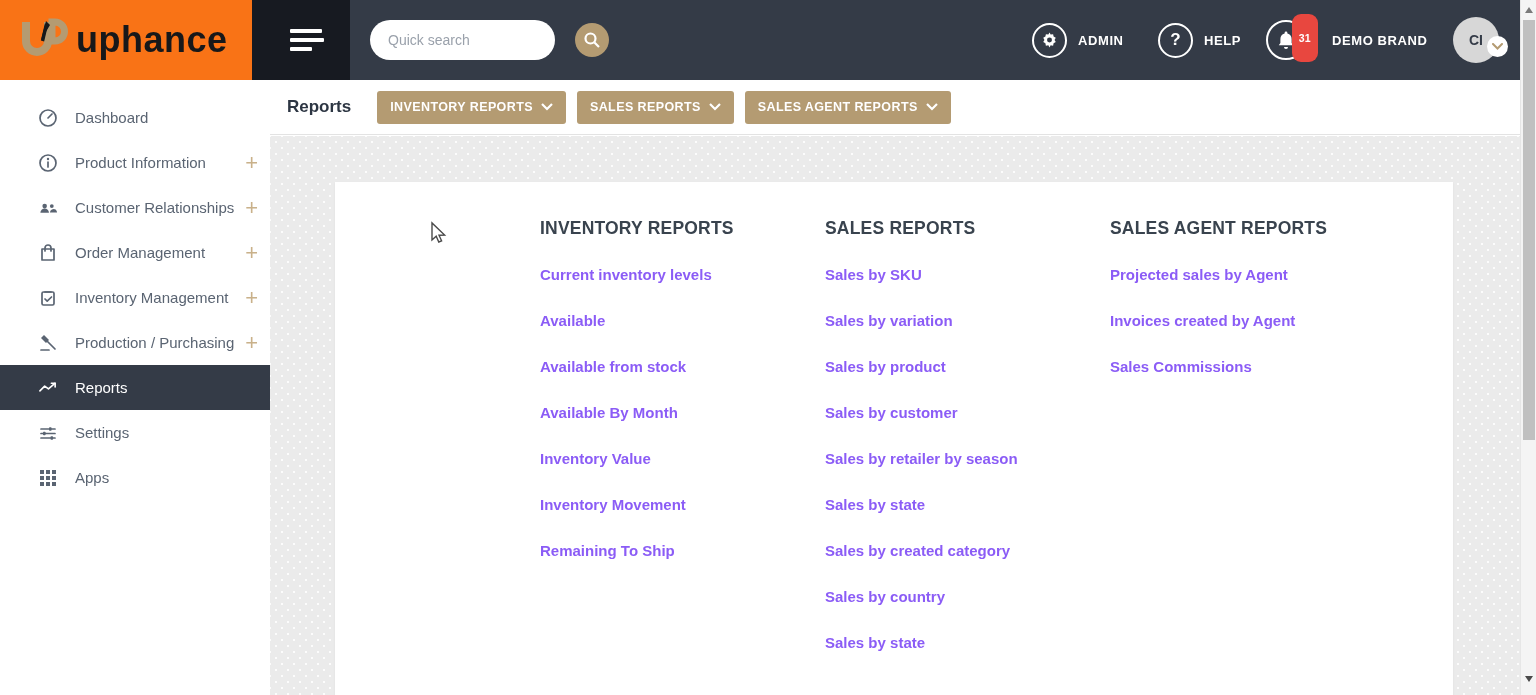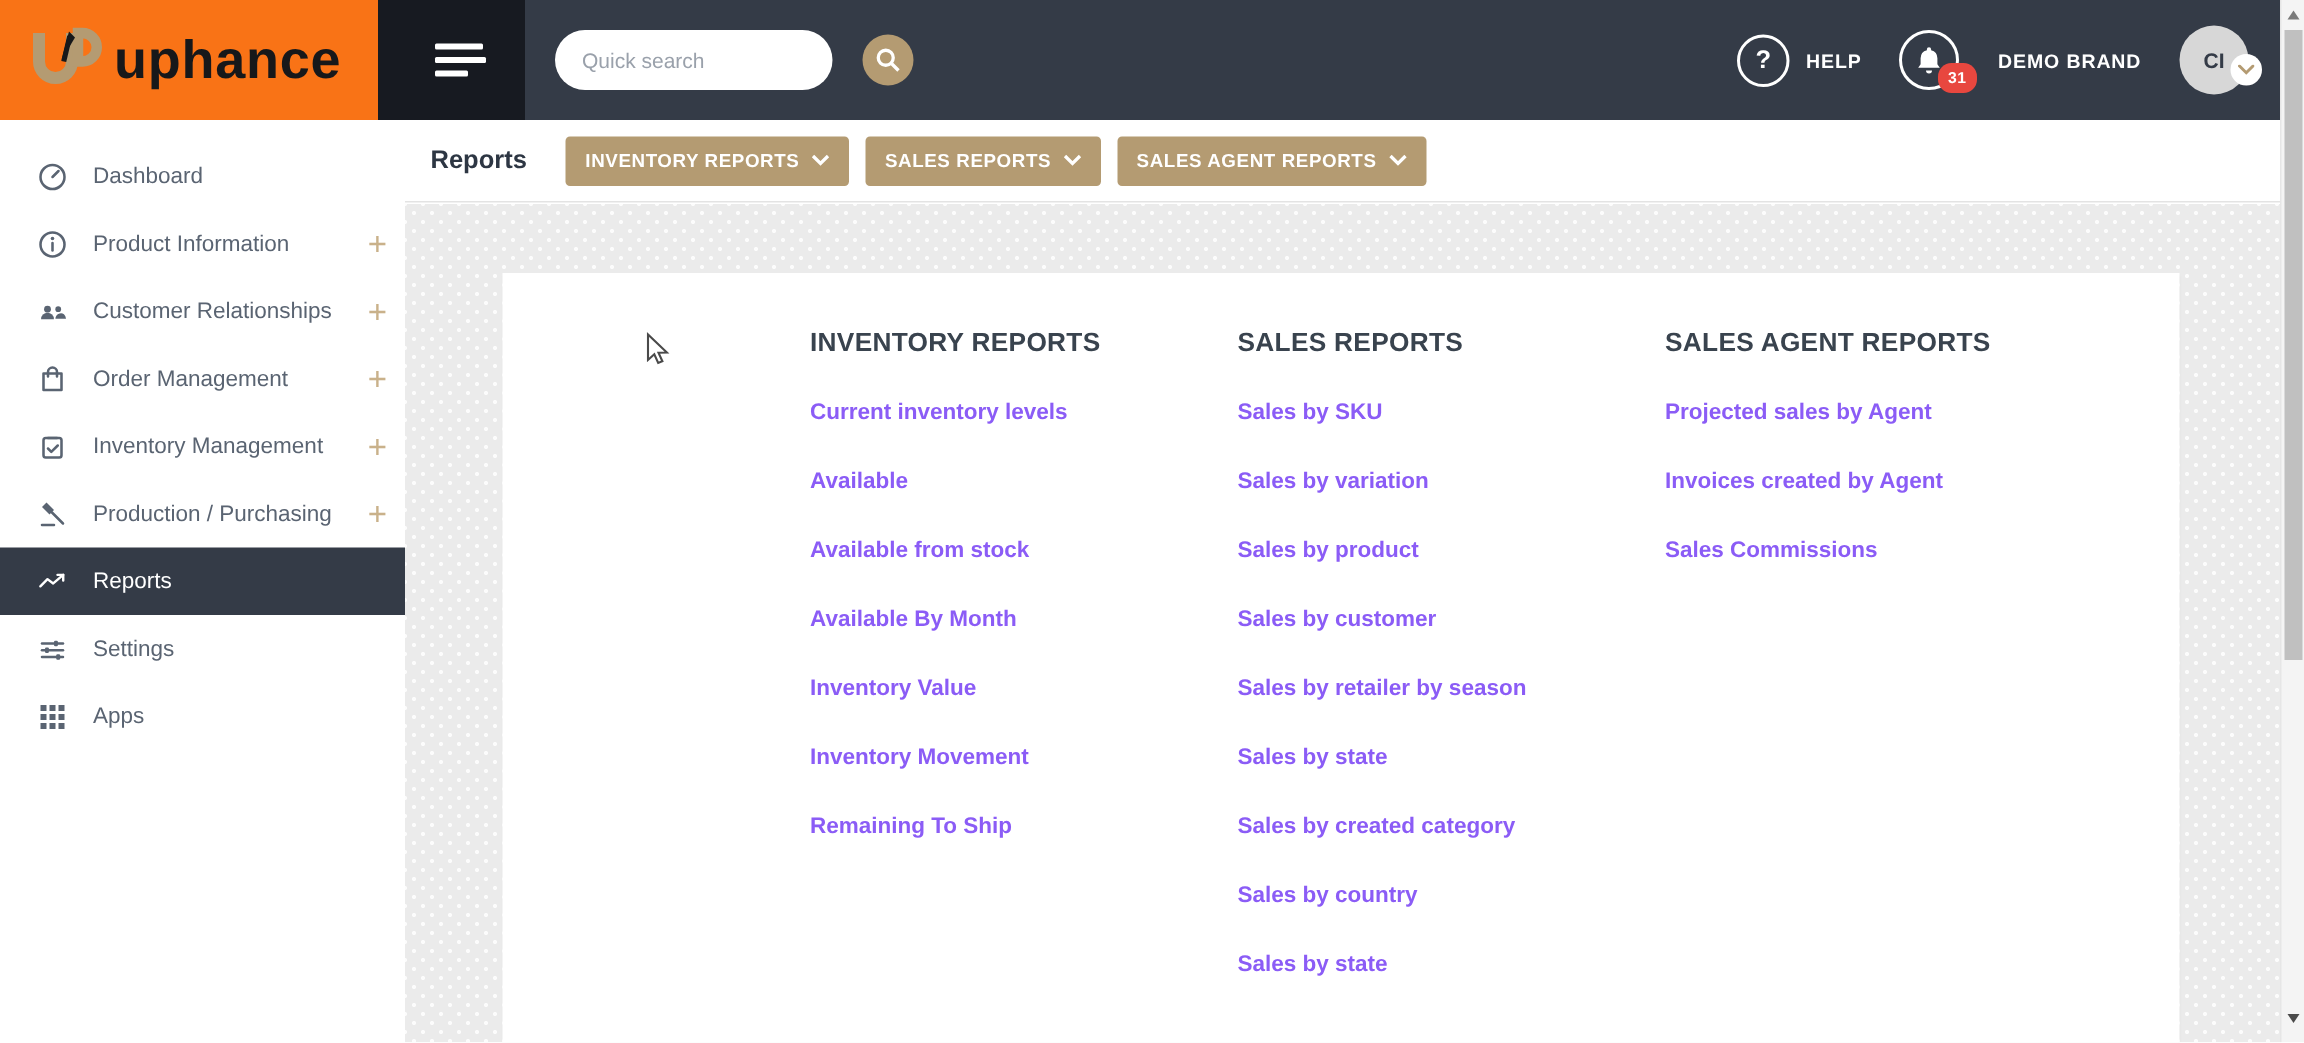--- a/index.html
+++ b/index.html
@@ -24,30 +24,30 @@
   .search input::placeholder { color:#9aa1ab; }
   .search-btn { width:34px; height:34px; margin-right:3px; border-radius:50%; background:#b49b72; border:none;
                 display:flex; align-items:center; justify-content:center; cursor:pointer; flex:none; }
 
   .tb-group { position:absolute; top:0; height:80px; display:flex; align-items:center; gap:11px; cursor:pointer; }
   .tb-circle { width:35px; height:35px; border-radius:50%; border:2px solid #fff;
                display:flex; align-items:center; justify-content:center; color:#fff; flex:none; }
   .tb-label { color:#fff; font-size:13px; font-weight:700; letter-spacing:0.6px; }
   .bell-wrap { position:relative; }
   .badge { position:absolute; right:-14px; bottom:-4px; background:#e8473f; color:#fff;
-           font-size:10.5px; font-weight:700; padding:4px 7px; border-radius:9px; letter-spacing:0.3px; }
+           font-size:10.5px; font-weight:700; padding:18px 7px; border-radius:9px; letter-spacing:0.3px; }
   .avatar { position:absolute; left:1453px; top:17px; width:46px; height:46px; border-radius:50%;
             background:#d7d7d7; display:flex; align-items:center; justify-content:center;
             font-size:14px; font-weight:700; color:#343b47; cursor:pointer; }
   .avatar-chevron { position:absolute; left:1487px; top:36px; width:21px; height:21px; border-radius:50%;
             background:#fff; display:flex; align-items:center; justify-content:center; cursor:pointer; }
 
   
   .sidebar { position:absolute; left:0; top:80px; width:270px; height:615px; background:#fff; padding-top:15px; }
-  .side-item { position:relative; height:45px; display:flex; align-items:center; padding-left:25px;
+  .side-item { position:relative; height:45px; display:flex; align-items:center; padding-left:38px;
                cursor:pointer; color:#5a6472; }
   .side-item .s-icon { width:20px; height:20px; margin-right:17px; display:flex; align-items:center; justify-content:center; flex:none; }
   .side-item .s-label { font-size:15px; color:#5a6472; }
   .side-item .s-plus { position:absolute; right:12px; top:50%; transform:translateY(-50%);
                        color:#c9b18a; font-size:22px; font-weight:300; line-height:1; cursor:pointer; }
   .side-item.active { background:#343b47; }
   .side-item.active .s-label { color:#fff; }
   svg.sic { stroke:#5a6472; fill:none; stroke-width:1.7; stroke-linecap:round; stroke-linejoin:round; }
   .side-item.active svg.sic { stroke:#fff; }
   svg.sic .fillpart { fill:#5a6472; stroke:none; }
@@ -111,20 +111,29 @@
     <div class="search">
       <input type="text" placeholder="Quick search" style="">
       <button class="search-btn">
         <svg width="18" height="18" viewBox="0 0 18 18">
           <circle cx="7.5" cy="7.5" r="5" stroke="#fff" stroke-width="2.2" fill="none"></circle>
           <path d="M11.5 11.5 L16 16" stroke="#fff" stroke-width="2.2"></path>
         </svg>
       </button>
     </div>
 
+    <div class="tb-group" style="left:1032px;">
+      <span class="tb-circle">
+        <svg width="19" height="19" viewBox="0 0 20 20">
+          <path fill="#fff" d="M10 1.5l1.2 2.3 2.6-.5.5 2.6 2.3 1.2-1.3 2.3 1.3 2.3-2.3 1.2-.5 2.6-2.6-.5L10 17.3l-1.2-2.3-2.6.5-.5-2.6-2.3-1.2 1.3-2.3-1.3-2.3 2.3-1.2.5-2.6 2.6.5z"></path>
+          <circle cx="10" cy="9.4" r="2.6" fill="#343b47"></circle>
+        </svg>
+      </span>
+      <span class="tb-label">ADMIN</span>
+    </div>
 
     <div class="tb-group" style="left:1158px;">
       <span class="tb-circle" style="font-size:17px;font-weight:700;">?</span>
       <span class="tb-label">HELP</span>
     </div>
 
     <div class="tb-group" style="left:1266px;">
       <span class="tb-circle bell-wrap" style="width:40px;height:40px;">
         <svg width="18" height="20" viewBox="0 0 18 20">
           <path fill="#fff" d="M9 1.5a1.4 1.4 0 0 1 1.4 1.4v.6a5.6 5.6 0 0 1 4.2 5.4v4l1.6 2.3H1.8l1.6-2.3v-4a5.6 5.6 0 0 1 4.2-5.4v-.6A1.4 1.4 0 0 1 9 1.5z"></path>

